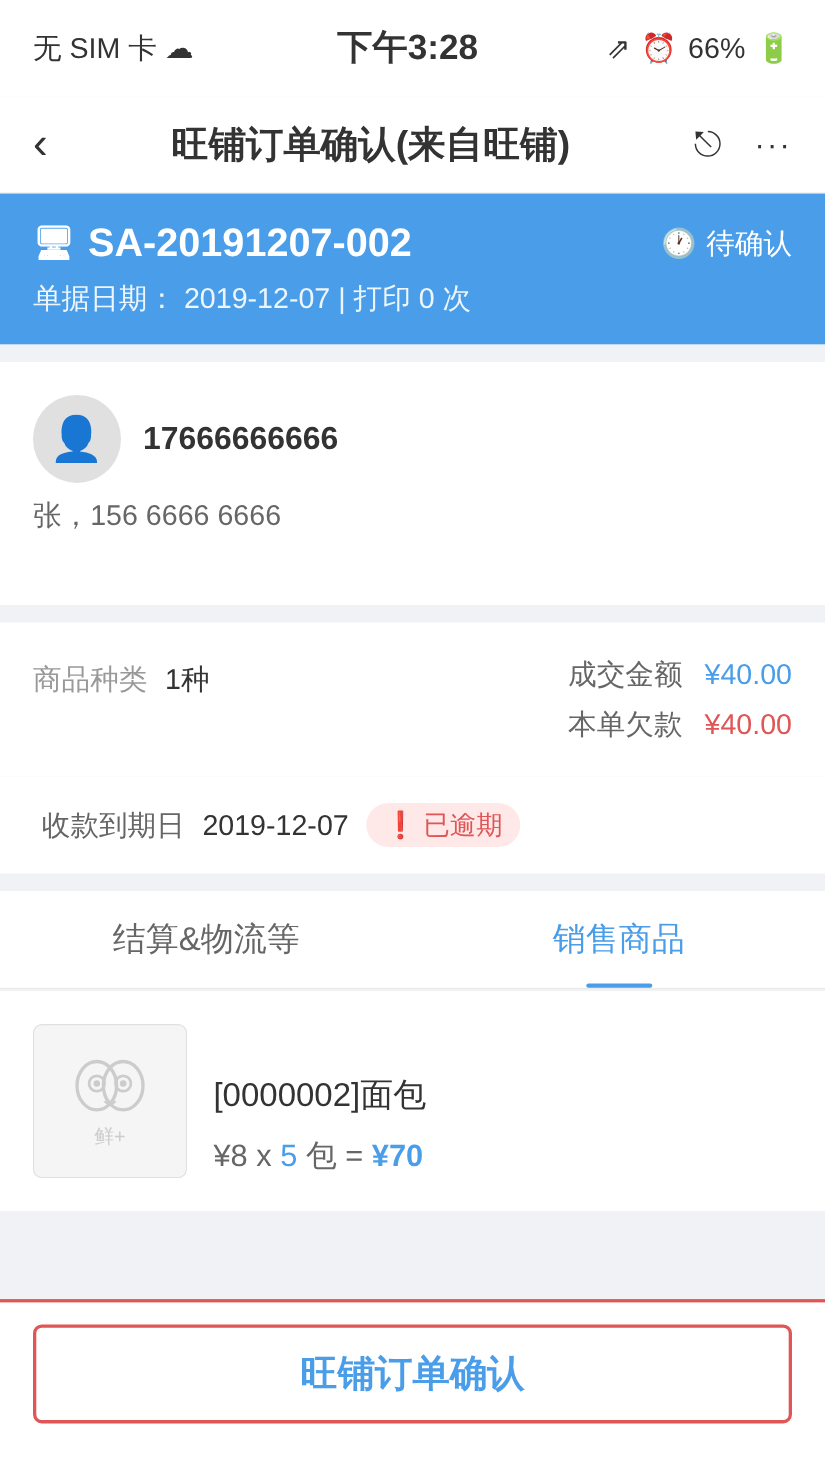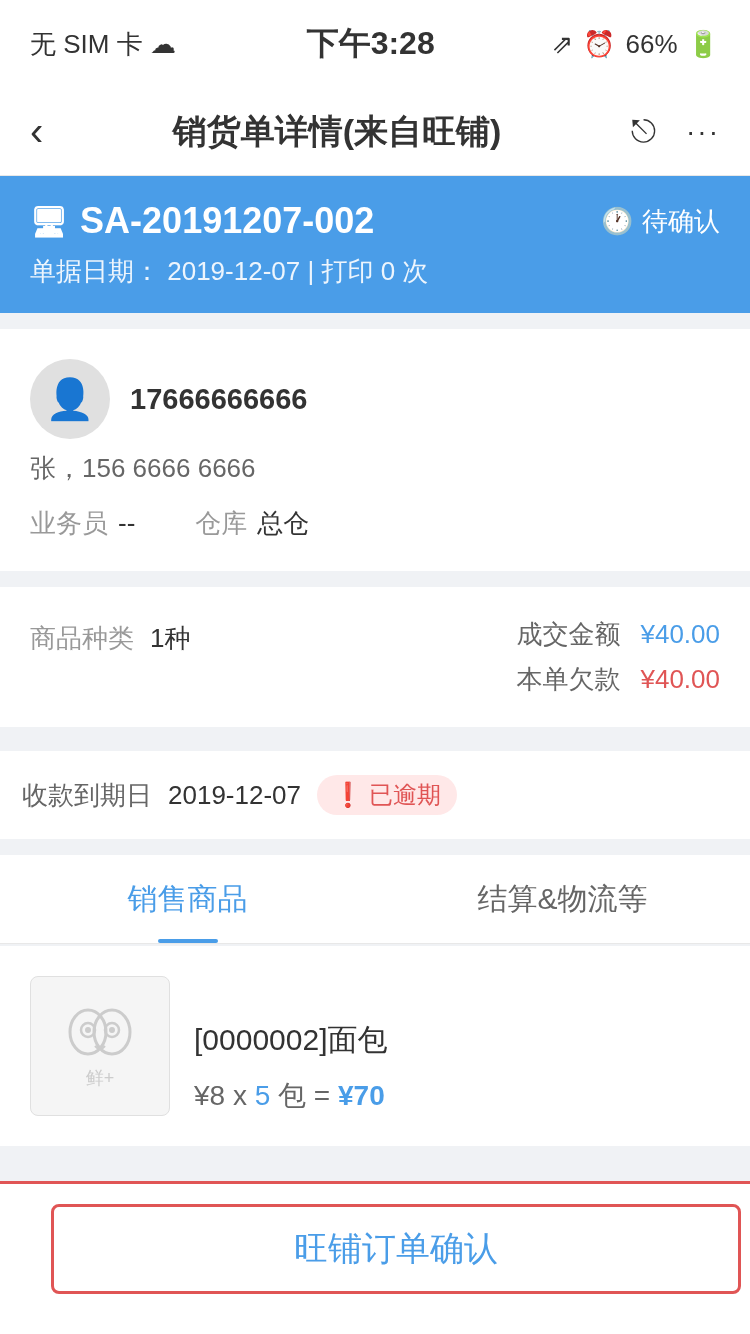--- a/index.html
+++ b/index.html
@@ -127,21 +127,21 @@
       flex-shrink: 0;
     }
     .customer-phone {
       font-size: 29px;
       font-weight: 600;
       color: #333;
     }
     .customer-name {
       color: #666;
       font-size: 26px;
-      margin-bottom: 20px;
+      margin-bottom: 34px;
     }
     .customer-meta {
       display: flex;
       gap: 60px;
     }
     .meta-item {
       display: flex;
       align-items: center;
       gap: 10px;
       font-size: 26px;
@@ -182,22 +182,22 @@
       gap: 20px;
       font-size: 26px;
     }
     .summary-row-label { color: #666; }
     .summary-row-value-blue { color: #4a9de8; }
     .summary-row-value-red { color: #e05555; }
 
     
     .due-section {
       background: #fff;
-      padding: 24px 22px;
-      margin-top: 24px;
+      padding: 24px 38px;
+      margin-top: 0;
       display: flex;
       align-items: center;
       gap: 16px;
       font-size: 26px;
     }
     .due-label { color: #666; }
     .due-date { color: #333; }
     .due-overdue {
       background: #ffe8e8;
       color: #e05555;
@@ -302,47 +302,46 @@
       border-top: 3px solid #e05555;
     }
     .confirm-btn {
       width: 100%;
       height: 90px;
       background: #fff;
       border: 3px solid #e05555;
       border-radius: 8px;
       font-size: 34px;
       color: #4a9de8;
-      font-weight: 400;
+      font-weight: 700;
       cursor: pointer;
       display: flex;
       align-items: center;
       justify-content: center;
-      margin-left: 21px;
     }
   </style>
 </head>
 <body>
 
 <div class="status-bar">
   <div class="status-left">
     <span>无 SIM 卡  ☁</span>
   </div>
   <div class="status-center">下午3:28</div>
   <div class="status-right">
     <span>⇗</span>
     <span>⏰</span>
     <span>66%</span>
     <span>🔋</span>
   </div>
 </div>
 
 <div class="nav-bar">
   <span class="nav-icon" style="font-size:40px; font-weight:300; color:#333;">‹</span>
-  <span class="nav-title">销货单详情(来自旺铺)</span>
+  <span class="nav-title">旺铺订单确认(来自旺铺)</span>
   <div class="nav-right">
     <span style="font-size:32px;">⎋</span>
     <span style="font-size:28px; letter-spacing:2px;">···</span>
   </div>
 </div>
 
 <div class="order-header">
   <div class="order-header-top">
     <div class="order-id">
       <span style="font-size:30px;">🖥</span>
@@ -361,30 +360,20 @@
 </div>
 
 <div class="customer-section">
   <div class="customer-top">
     <div class="avatar">
       <span>👤</span>
     </div>
     <div class="customer-phone">17666666666</div>
   </div>
   <div class="customer-name">张，156 6666 6666</div>
-  <div class="customer-meta">
-    <div class="meta-item">
-      <span class="meta-label">业务员</span>
-      <span class="meta-value">--</span>
-    </div>
-    <div class="meta-item">
-      <span class="meta-label">仓库</span>
-      <span class="meta-value">总仓</span>
-    </div>
-  </div>
 </div>
 
 <div class="summary-section">
   <div class="summary-left">
     <span class="summary-left-label">商品种类</span>
     <span class="summary-left-value">1种</span>
   </div>
   <div class="summary-right">
     <div class="summary-row">
       <span class="summary-row-label">成交金额</span>
@@ -401,26 +390,26 @@
   <span class="due-label">收款到期日</span>
   <span class="due-date">2019-12-07</span>
   <div class="due-overdue">
     <span>❗</span>
     <span>已逾期</span>
   </div>
 </div>
 
 <div class="tabs-section">
   <div class="tabs-row">
+    <div class="tab-item inactive">
+      <span>结算&amp;物流等</span>
+    </div>
     <div class="tab-item active">
       <span>销售商品</span>
       <div class="tab-underline"></div>
-    </div>
-    <div class="tab-item inactive">
-      <span>结算&amp;物流等</span>
     </div>
   </div>
 </div>
 
 <div class="product-section">
   <div class="product-thumb">
     <div style="display:flex;flex-direction:column;align-items:center;justify-content:center;">
 
       <svg width="80" height="60" viewBox="0 0 80 60">
         <ellipse cx="28" cy="30" rx="18" ry="22" fill="none" stroke="#ccc" stroke-width="3"></ellipse>

